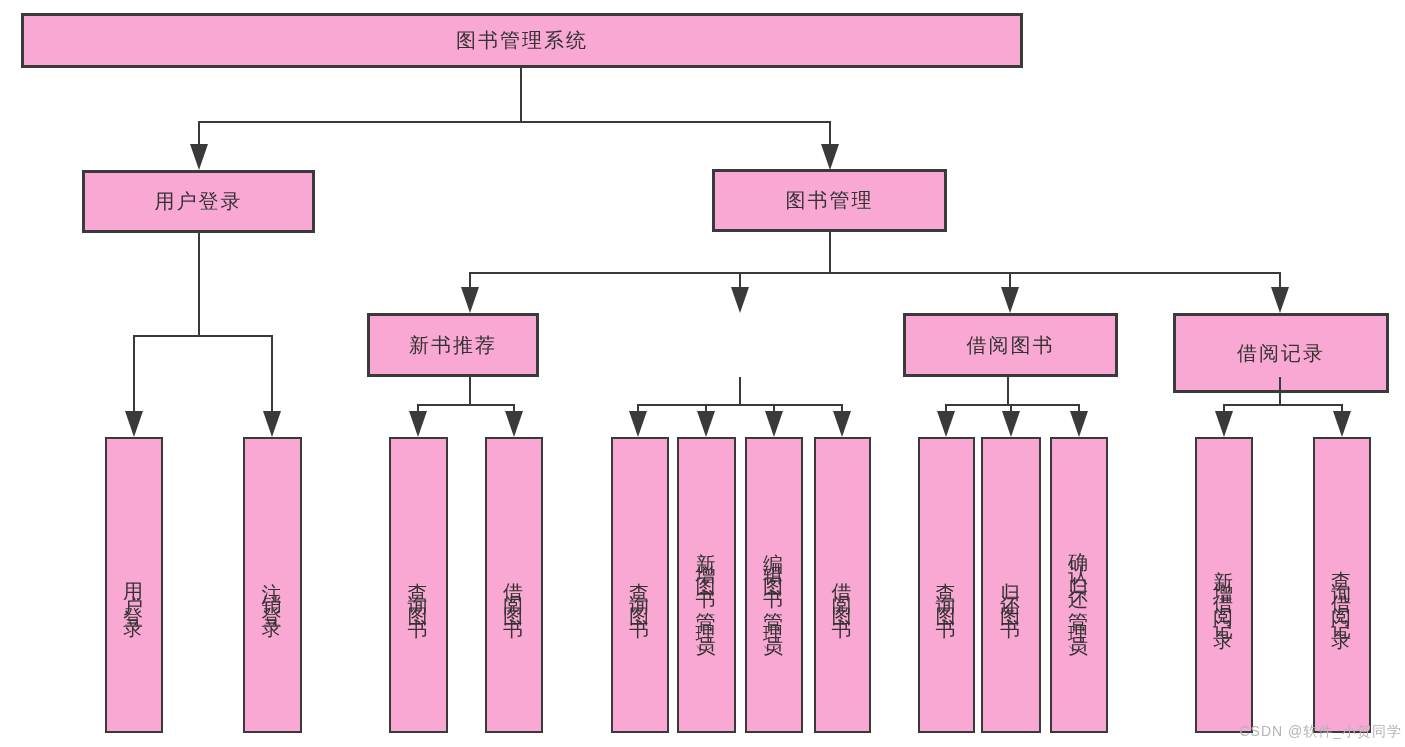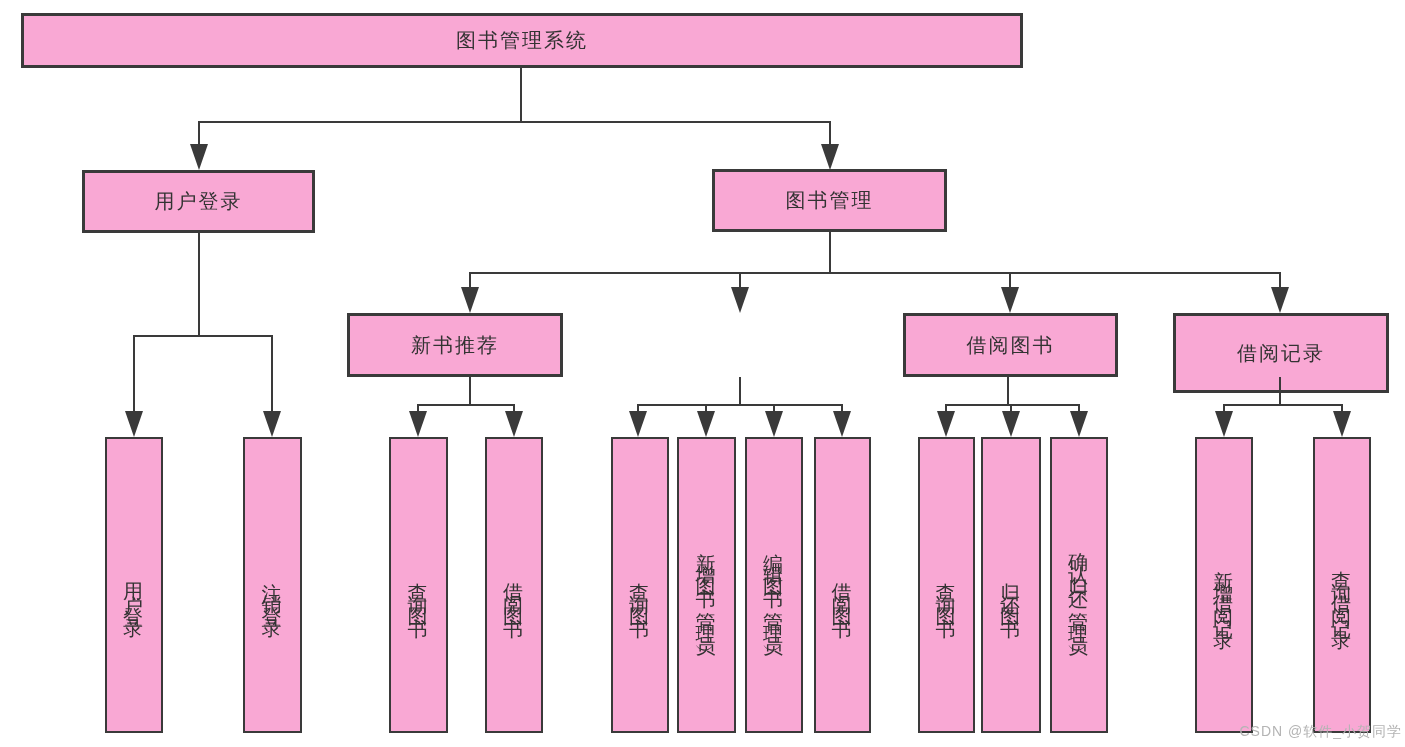--- a/index.html
+++ b/index.html
@@ -68,21 +68,21 @@
   <div class="hline" style="left:469px;top:272px;width:812px;"></div>
   <div class="vline" style="left:469px;top:272px;height:18px;"></div>
   <div class="arrow" style="left:461px;top:287px;"></div>
   <div class="vline" style="left:739px;top:272px;height:18px;"></div>
   <div class="arrow" style="left:731px;top:287px;"></div>
   <div class="vline" style="left:1009px;top:272px;height:18px;"></div>
   <div class="arrow" style="left:1001px;top:287px;"></div>
   <div class="vline" style="left:1279px;top:272px;height:18px;"></div>
   <div class="arrow" style="left:1271px;top:287px;"></div>
 
-  <div class="box h" style="left:347px;top:313px;width:216px;height:64px;">
+  <div class="box h" style="left:367px;top:313px;width:172px;height:64px;">
     <span>新书推荐</span>
   </div>
   <div class="box h" style="left:903px;top:313px;width:215px;height:64px;">
     <span>借阅图书</span>
   </div>
   <div class="box h" style="left:1173px;top:313px;width:216px;height:80px;">
     <span>借阅记录</span>
   </div>
 
   <div class="vline" style="left:469px;top:377px;height:29px;"></div>

